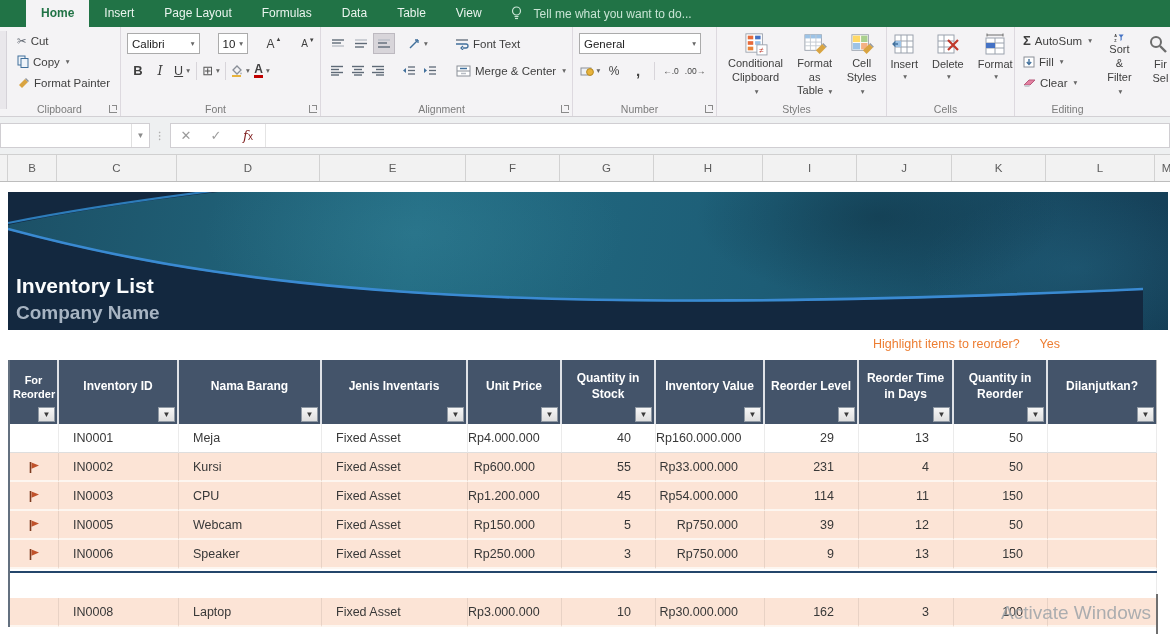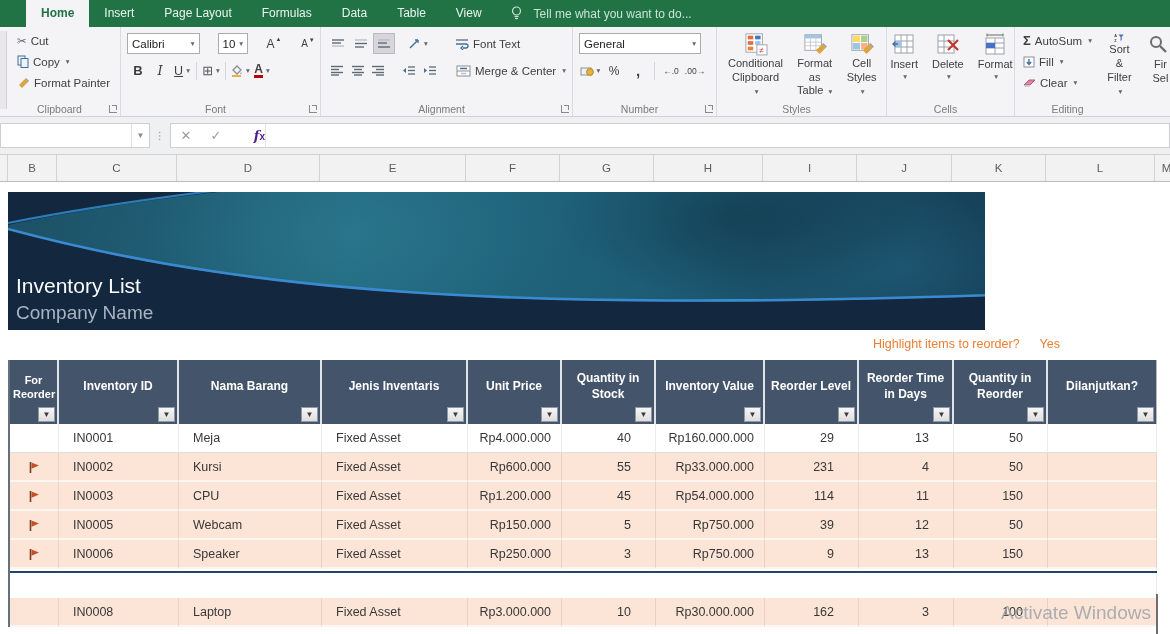--- a/index.html
+++ b/index.html
@@ -52,40 +52,40 @@
     background:#eef0f1; border-bottom:1px solid #d0d0d0; }
   .namebox { position:absolute; left:0; top:6px; width:150px; height:25px; background:#fff;
     border:1px solid #d0ced2; display:flex; align-items:center; }
   .namebox .val { flex:1; font-size:12px; padding-left:6px; color:#333; }
   .namebox .nb-car { width:18px; text-align:center; color:#8a8a8a; font-size:8px;
     border-left:1px solid #e0e0e0; align-self:stretch; line-height:23px; }
   .fdots { position:absolute; left:158px; top:10px; color:#b0b0b0; font-size:12px; letter-spacing:0; }
   .fstrip { position:absolute; left:170px; top:6px; right:0; height:25px; background:#fff;
     border:1px solid #d0ced2; display:flex; align-items:center; }
   .fbtn2 { width:30px; text-align:center; color:#9b9b9b; font-size:13px; }
-  .fxg { width:34px; text-align:right; color:#4c1d95; font-size:13px;font-weight:bold; }
+  .fxg { width:34px; text-align:center; color:#7f1d1d; font-size:13px; }
   .fxg i { font-family:"DejaVu Serif",serif; font-style:italic; }
   .finput { flex:1; border-left:1px solid #e4e4e4; align-self:stretch; font-size:12px; padding:4px; color:#333; }
 
   
   #colheads { position:absolute; top:155px; left:0; width:1170px; height:27px;
     background:#f2f2f2; border-bottom:1px solid #bdbdbd; display:flex; }
   .colcell { height:100%; border-right:1px solid #d2d2d2; display:flex; align-items:center;
     justify-content:center; font-size:11.5px; color:#5c5c5c; flex:0 0 auto; overflow:hidden; }
 
   
   #sheet { position:absolute; top:182px; left:0; width:1170px; height:452px; background:#fff; }
 
   
-  #banner { position:absolute; left:8px; top:10px; width:977px; height:138px; overflow:hidden;
+  #banner { position:absolute; left:8px; top:10px; width:1160px; height:138px; overflow:hidden;
     background:
       radial-gradient(260px 120px at 75% 18%, rgba(13,42,58,.45), rgba(0,0,0,0) 70%),
       radial-gradient(300px 140px at 35% 30%, rgba(60,140,160,.30), rgba(0,0,0,0) 70%),
       radial-gradient(220px 110px at 92% 55%, rgba(40,110,140,.35), rgba(0,0,0,0) 70%),
-      linear-gradient(100deg, #1c5066 0%, #226b82 35%, #1d5d76 65%, #153f57 100%); }
+      linear-gradient(100deg, #1c5066 0%, #226b82 35%, #1d5d76 65%, #153f57 100%); font-weight: bold; }
   #banner svg { position:absolute; inset:0; }
   .banner-title { position:absolute; left:8px; top:82px; color:#fafcfd; font-size:21px; }
   .banner-sub { position:absolute; left:8px; top:110px; color:#a7b4c2; font-size:19px; }
 
   
   #prompt { position:absolute; top:155px; right:110px; display:flex; gap:20px;
     font-size:12.5px; color:#ed7d31; }
 
   
   #invtable { position:absolute; left:8px; top:178px; width:1147px; border-collapse:separate;
@@ -96,21 +96,21 @@
   #invtable th.small { font-size:11px; }
   #invtable th:last-child { border-right:1px solid #b9b9b9; }
   .fbtn { position:absolute; bottom:2px; right:2px; width:17px; height:15px;
     background:linear-gradient(#f6f6f6,#dedede); border:1px solid #8f98a3; color:#3a3a3a;
     font-size:8px; line-height:13px; text-align:center; }
   #invtable td { height:29px; font-size:12.5px; color:#383838;
     border-right:1px solid rgba(0,0,0,0.08); overflow:hidden; white-space:nowrap; }
   tr.peach td { background:#fce4d6; border-bottom:2px solid #fdf6f0; }
   tr.white td { background:#ffffff; border-bottom:1px solid #dedede; }
   td.c-left { text-align:left; padding-left:14px; }
-  td.c-cur { text-align:right; padding-right:10px; }
+  td.c-cur { text-align:right; padding-right:26px; }
   td.c-num { text-align:right; padding-right:24px; }
   td.c-flag { text-align:center; padding:0; }
   tr.divider td { height:7px; padding:0; border:none;
     background:linear-gradient(#ffffff 2px, #24466b 2px, #24466b 4.5px, #ffffff 4.5px); }
 
   #watermark { position:absolute; left:1001px; top:420px; font-size:19px; color:#98a0a6;
     opacity:.8; white-space:nowrap; }
   #win-edge { position:absolute; left:1156px; top:412px; width:2px; height:40px; background:#6f6f6f; }
 
   svg.svgi { display:inline-block; vertical-align:middle; }

